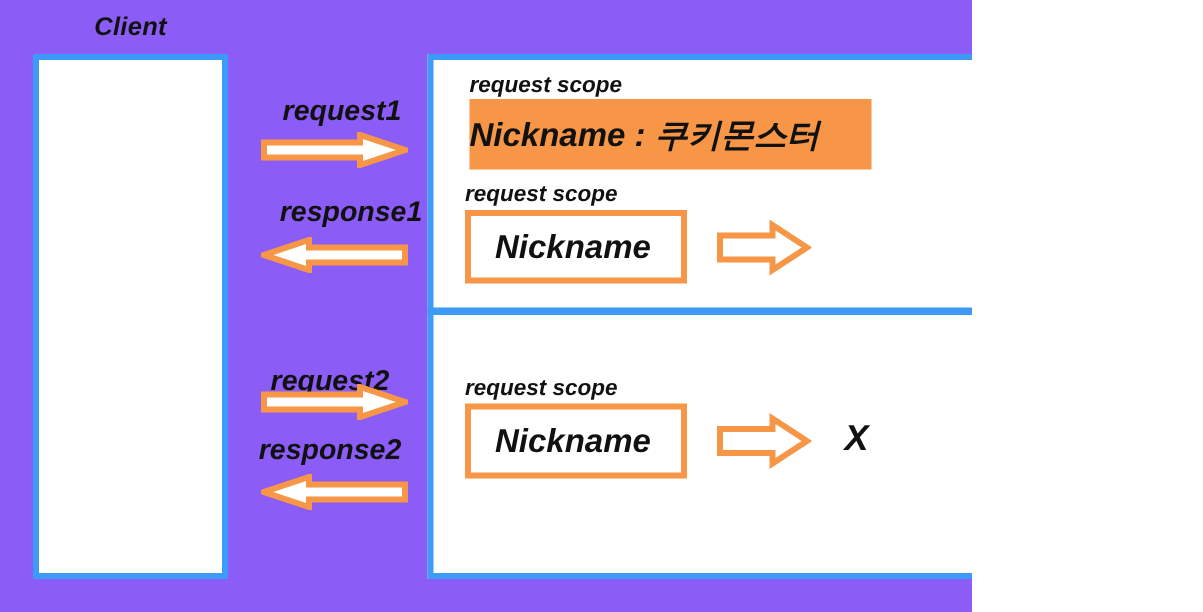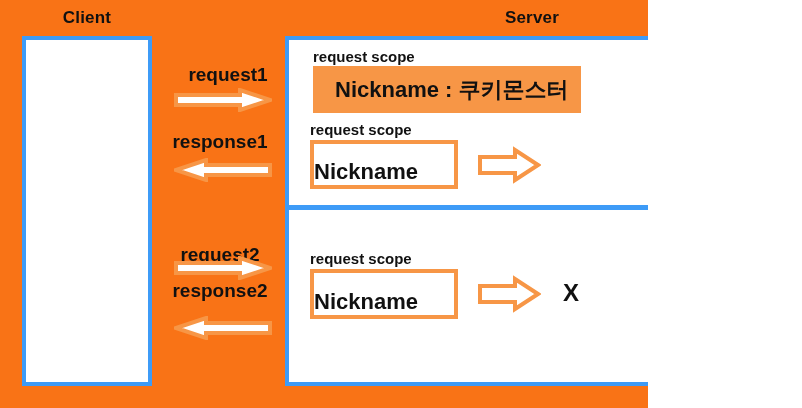--- a/index.html
+++ b/index.html
@@ -8,22 +8,23 @@
     background: #ffffff;
   }
   body {
     font-family: "Liberation Sans", "DejaVu Sans", sans-serif;
     -webkit-font-smoothing: antialiased;
   }
   #stage {
     position: relative;
     width: 648px;
     height: 408px;
-    background: #f97316;
+    background: #8b5cf6;
     overflow: hidden;
+    font-style: italic;
   }
 
   
   .title {
     position: absolute;
     font-size: 17px;
     font-weight: bold;
     color: #111111;
     text-align: center;
     white-space: nowrap;
@@ -55,23 +56,23 @@
   
   .msg-label {
     position: absolute;
     font-size: 19px;
     font-weight: bold;
     color: #111111;
     white-space: nowrap;
     text-align: center;
   }
   #label-request1  { left: 166px; top: 64px;  width: 124px; text-align: center; }
-  #label-response1 { left: 154px; top: 131px; width: 132px; }
+  #label-response1 { left: 168px; top: 131px; width: 132px; }
   #label-request2  { left: 158px; top: 232px; width: 124px; margin-top: 12px; }
-  #label-response2 { left: 154px; top: 280px; width: 132px; }
+  #label-response2 { left: 154px; top: 290px; width: 132px; }
 
   .flow-arrow { position: absolute; }
   #arrow-request1  { left: 174px; top: 88px;  width: 98px;  height: 24px; }
   #arrow-response1 { left: 174px; top: 158px; width: 98px;  height: 24px; }
   #arrow-request2  { left: 174px; top: 256px; width: 98px;  height: 24px; }
   #arrow-response2 { left: 174px; top: 316px; width: 98px;  height: 24px; }
 
   
   .scope-label {
     position: absolute;
@@ -90,26 +91,25 @@
     display: flex;
     align-items: center;
     font-size: 22px;
     font-weight: bold;
     color: #111111;
     white-space: nowrap;
   }
   .scope-box.filled {
     background: #f79646;
     border: none;
-    padding-left: 22px;
   }
   .scope-box.outlined {
     background: #ffffff;
     border: 4px solid #f79646;
-    align-items: flex-end;
+    padding-left: 16px;
   }
   #scope-box-1 { left: 313px; top: 66px;  width: 268px; height: 47px; }
   #scope-box-2 { left: 310px; top: 140px; width: 148px; height: 49px; }
   #scope-box-3 { left: 310px; top: 269px; width: 148px; height: 50px; }
 
   
   .result-arrow { position: absolute; }
   #result-arrow-1 { left: 477px; top: 146px; width: 64px; height: 38px; }
   #result-arrow-2 { left: 477px; top: 275px; width: 64px; height: 38px; }
 
@@ -124,21 +124,20 @@
 </style>
 </head>
 <body>
 
 <div id="stage">
 
   <div class="title" id="client-title">Client</div>
 
   <div class="panel" id="client-panel"></div>
 
-  <div class="title" id="server-title">Server</div>
 
   <div class="panel" id="server-panel"></div>
 
   <div id="server-divider"></div>
 
   <div class="msg-label" id="label-request1">request1</div>
 
   <div class="msg-label" id="label-response1">response1</div>
 
   <div class="msg-label" id="label-request2">request2</div>

